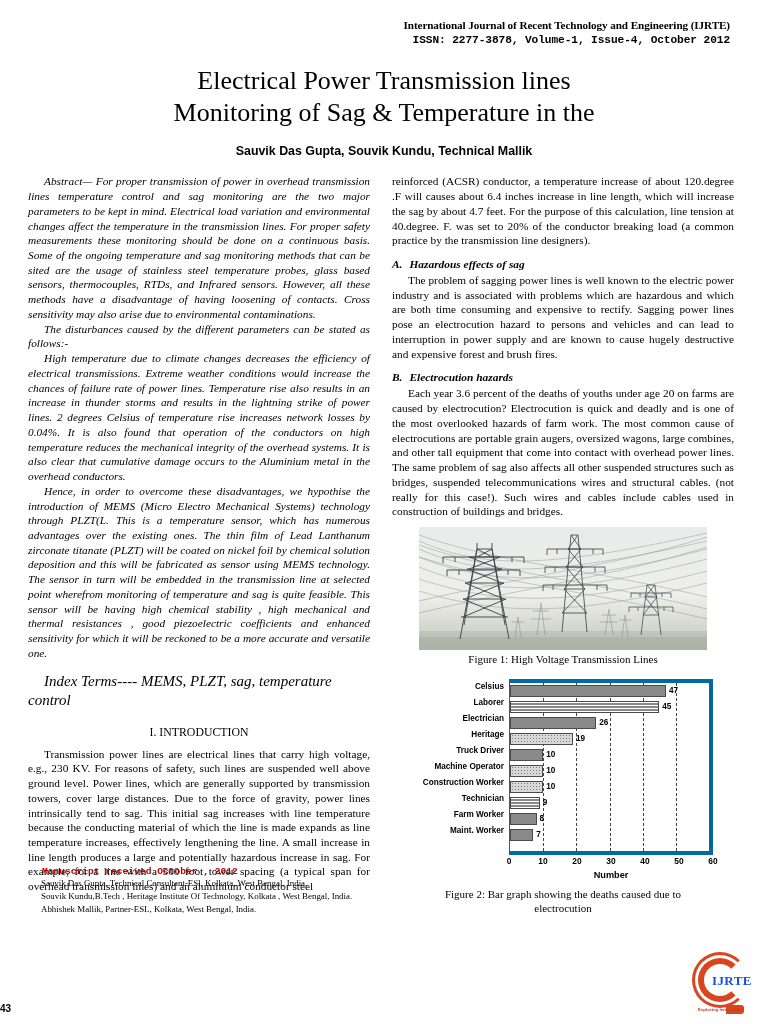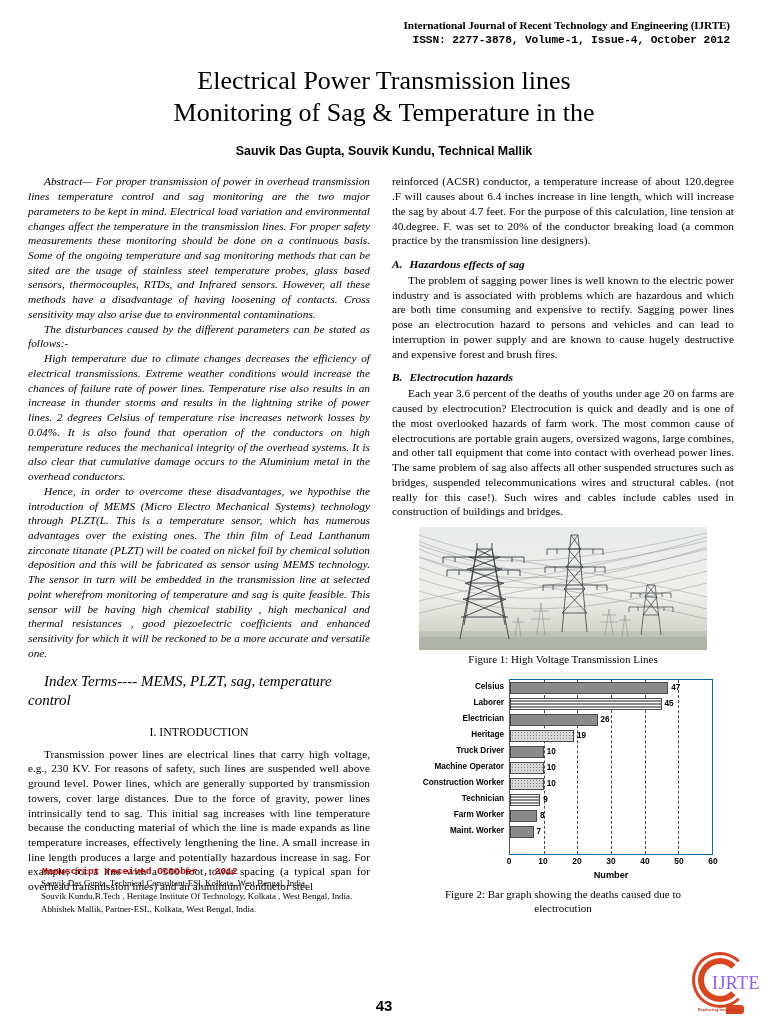--- a/index.html
+++ b/index.html
@@ -167,21 +167,21 @@
     padding-right: 5px;
     font-size: 8.2px;
     font-family: "Liberation Sans", sans-serif;
     font-weight: bold;
     white-space: nowrap;
     overflow: visible;
   }
   .plot {
     position: relative;
     flex: 1 1 auto;
-    border: 1px solid #0369a1;
+    border: 4px solid #0369a1;
     border-left: 1px solid #555;
     height: 176px;
     box-sizing: border-box;
   }
   .gridline {
     position: absolute;
     top: 0;
     bottom: 0;
     width: 0;
     border-left: 1px dashed #444;
@@ -272,23 +272,23 @@
     left: 12px; top: 10px;
     width: 44px; height: 44px;
     border-radius: 50%;
     border: 6px solid #d9451f;
     border-right-color: transparent;
     box-sizing: border-box;
   }
   .logo-text {
     position: absolute;
     left: 26px; top: 25px;
-    font-size: 18px;
-    font-weight: normal;
-    color: #8b5cf6;
+    font-size: 13px;
+    font-weight: bold;
+    color: #1d4ed8;
     font-family: "Liberation Serif", serif;
     letter-spacing: 0.4px;
   }
   .logo-tag {
     position: absolute;
     left: 12px; bottom: 10px;
     font-size: 4.4px;
     color: #c0392b;
     font-weight: bold;
     font-family: "Liberation Sans", sans-serif;
@@ -300,22 +300,22 @@
     width: 18px; height: 9px;
     background: #d9451f;
     border-radius: 0 3px 3px 0;
   }
 
   
   .page-number {
     position: absolute;
     left: 0; right: 0;
     bottom: 10px;
-    text-align: center;
-    font-size: 15px;
+    text-align: left;
+    font-size: 10px;
     font-weight: bold;
     font-family: "Liberation Sans", sans-serif;
   }
 </style>
 </head>
 <body>
 
 <div class="page">
 
   <div class="journal-header">

